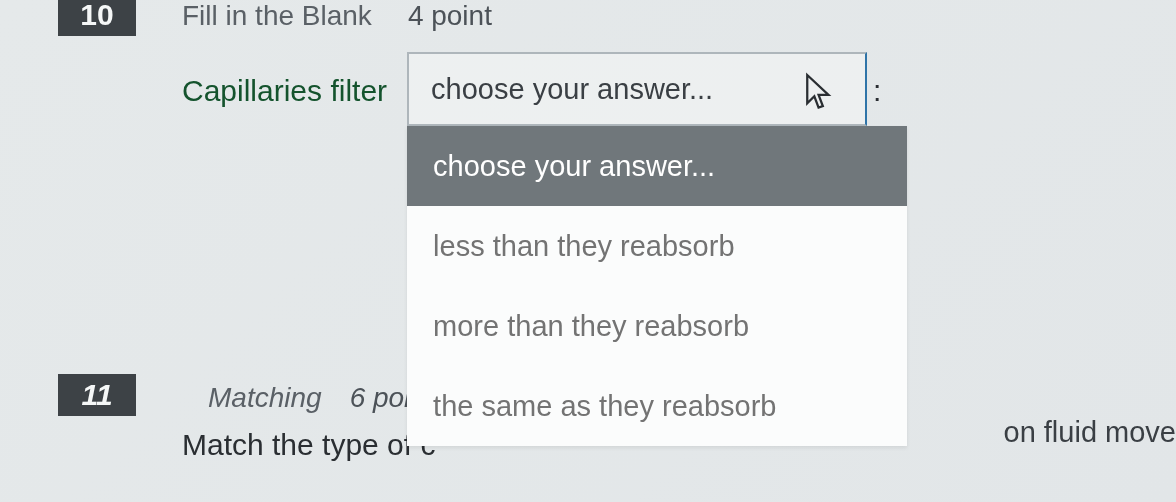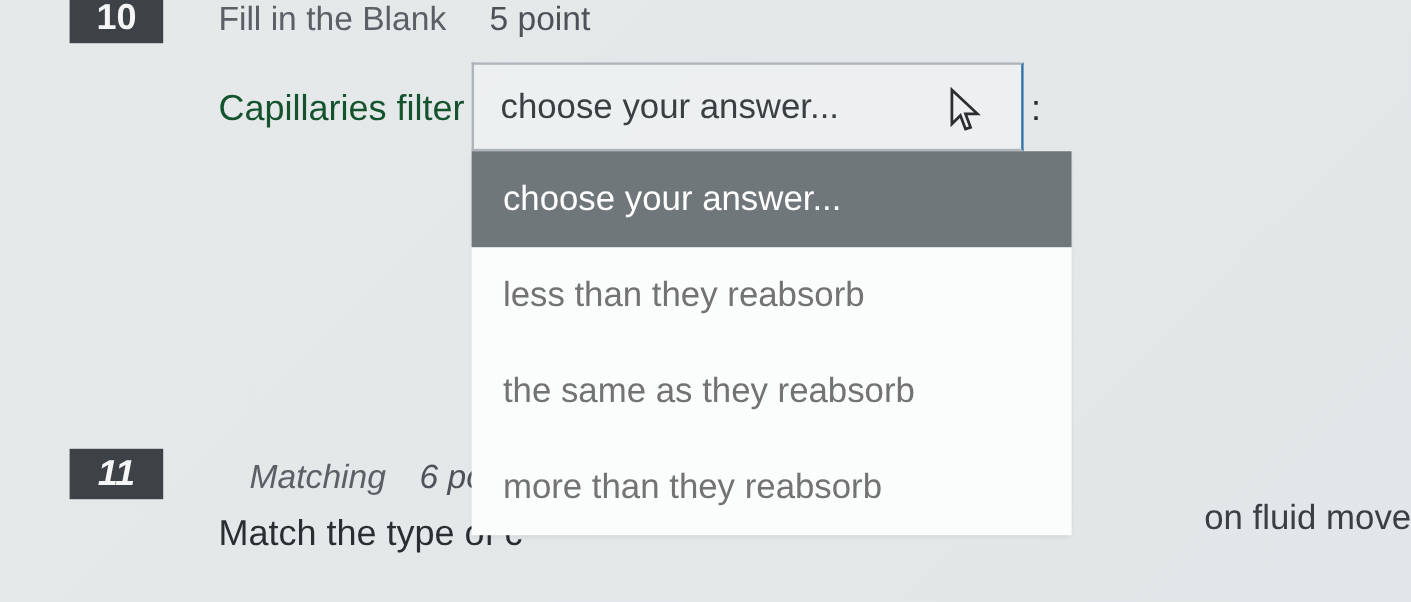--- a/index.html
+++ b/index.html
@@ -58,21 +58,21 @@
       align-items: flex-start;
       position: relative;
     }
     .stem-text {
       font-size: 30px;
       color: #14532d;
       padding-top: 22px;
     }
     .dropdown-wrap {
       position: relative;
-      margin-left: 6px;
+      margin-left: 20px;
     }
     .dropdown-closed {
       width: 460px;
       height: 74px;
       border: 2px solid #aeb6bb;
       border-right-color: #2f74a8;
       background: rgba(255,255,255,0.35);
       display: flex;
       align-items: center;
       padding-left: 22px;
@@ -146,45 +146,45 @@
     }
   </style>
 </head>
 <body>
 
 <div class="q-number first-num">
   <span>10</span>
 </div>
 <div class="first-meta">
   <span class="q-type">Fill in the Blank</span>
-  <span class="q-points">5 point</span>
+  <span class="q-points">4 point</span>
 </div>
 
 <div class="q10-body">
   <span class="stem-text">Capillaries filter</span>
 
   <div class="dropdown-wrap">
     <div class="dropdown-closed">
       <span>choose your answer...</span>
       <svg class="cursor-icon" viewBox="0 0 24 28">
         <path d="M3 2 L3 22 L8 17 L11 25 L14 24 L11 16 L18 16 Z" fill="none" stroke="#2a2e32" stroke-width="1.6"></path>
       </svg>
     </div>
     <div class="dropdown-open">
       <div class="dropdown-option selected">
         <span>choose your answer...</span>
       </div>
       <div class="dropdown-option">
         <span>less than they reabsorb</span>
       </div>
       <div class="dropdown-option">
+        <span>more than they reabsorb</span>
+      </div>
+      <div class="dropdown-option">
         <span>the same as they reabsorb</span>
-      </div>
-      <div class="dropdown-option">
-        <span>more than they reabsorb</span>
       </div>
     </div>
   </div>
 
   <span class="after-colon">:</span>
 </div>
 
 <div class="question-row q11-row">
   <div class="q-number">
     <span>11</span>

